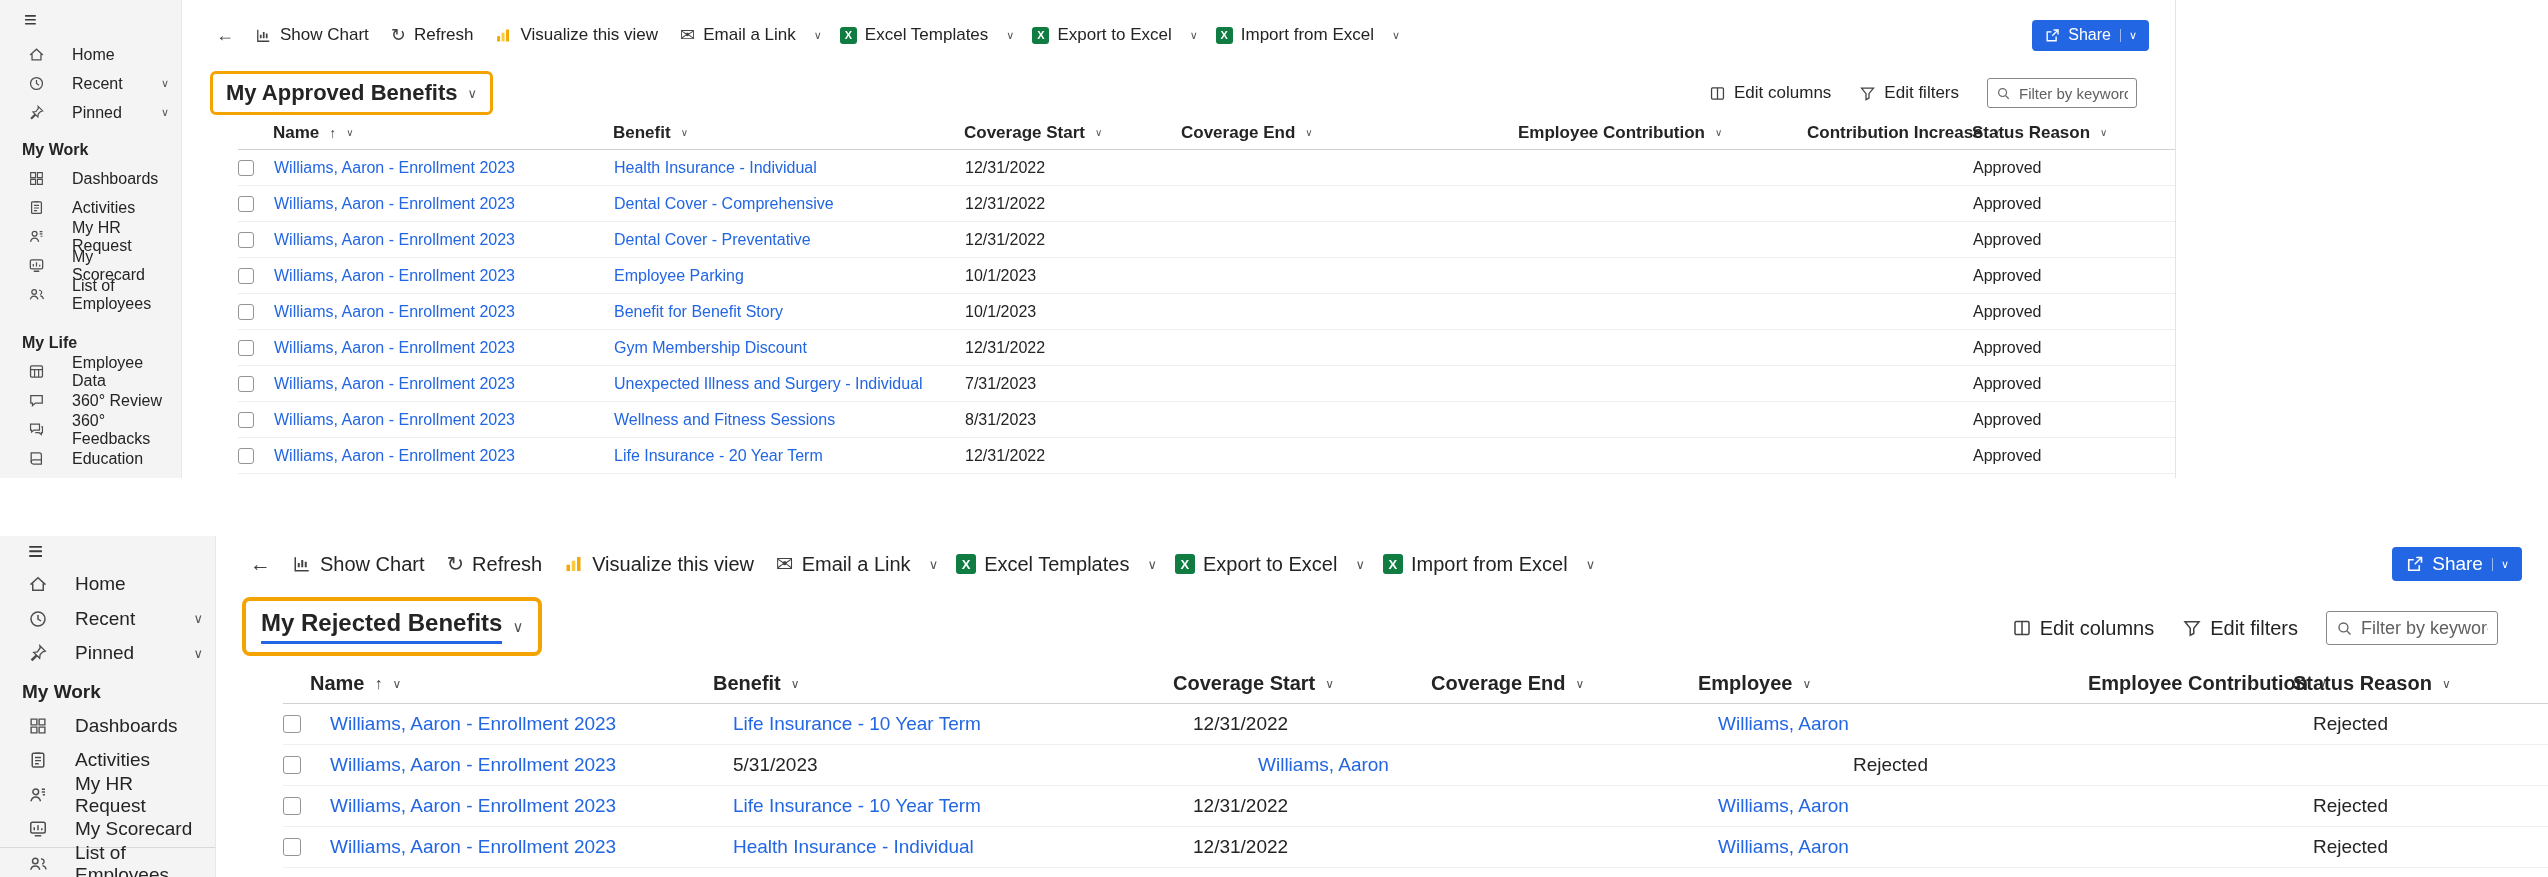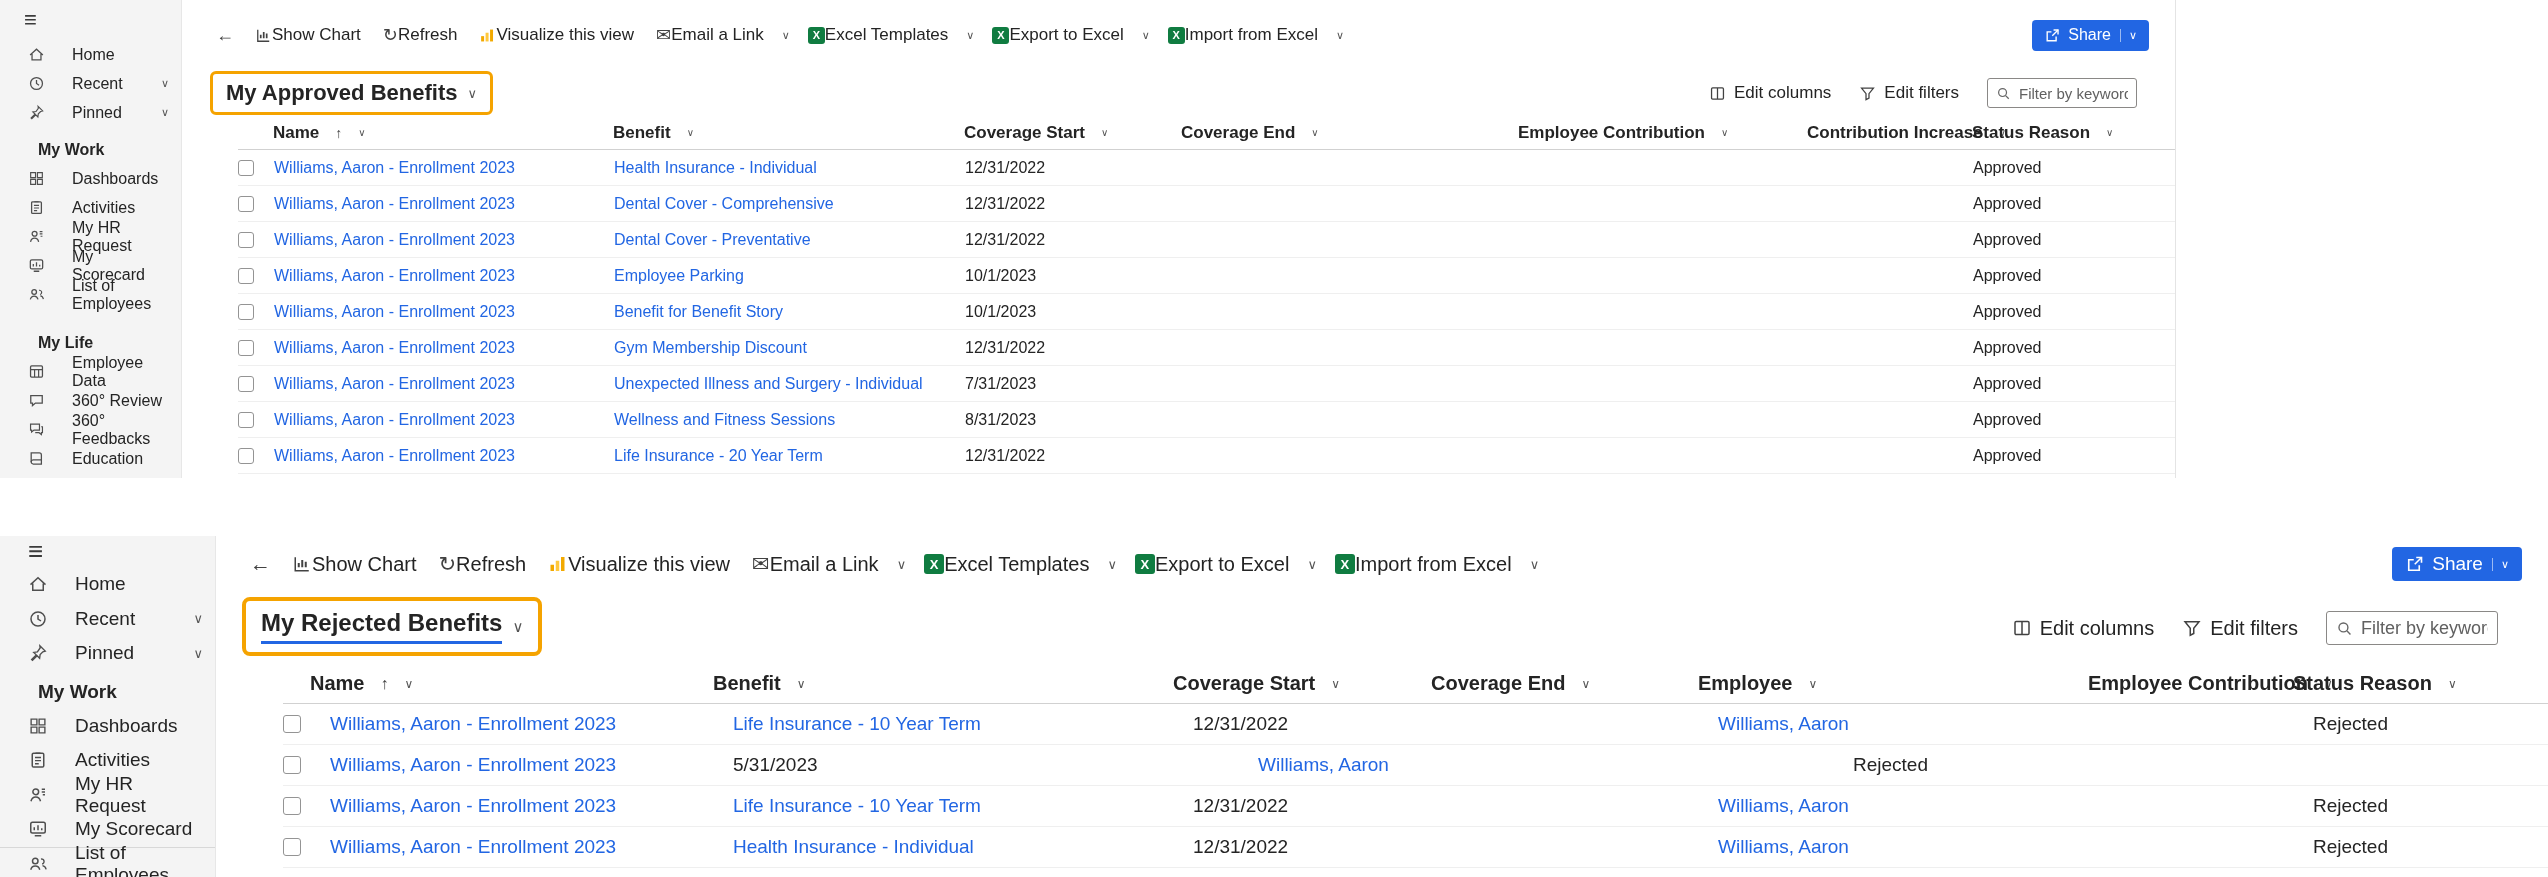--- a/index.html
+++ b/index.html
@@ -16,42 +16,42 @@
   
   .sidebar { flex:none; background:#f4f4f4; border-right:1px solid #e7e7e7; display:flex; flex-direction:column; overflow:hidden; }
   .p1 .sidebar { width:182px; }
   .p2 .sidebar { width:216px; }
   .burger { display:flex; align-items:center; color:#3b3b3b; }
   .p1 .burger { height:40px; padding-left:24px; font-size:22px; }
   .p2 .burger { height:36px; padding-left:28px; font-size:26px; }
   .nav-item { display:flex; align-items:center; gap:27px; padding:0 12px 0 28px; color:#242424; cursor:pointer; flex:none; }
   .p1 .nav-item { height:29px; font-size:16px; }
   .p2 .nav-item { height:34.5px; font-size:19px; }
-  .nav-group { font-weight:700; padding-left:38px; display:flex; align-items:center; flex:none; }
+  .nav-group { font-weight:700; padding-left:22px; display:flex; align-items:center; flex:none; }
   .p1 .nav-group { height:29px; font-size:16px; }
   .p2 .nav-group { height:34px; font-size:19px; }
   .gap-sm { margin-top:8px; }
   .p1 .gap-lg { margin-top:19px; }
   .p2 .gap-sm { margin-top:4px; }
   .nav-chev { margin-left:auto; color:#555; }
   .p1 .nav-chev { font-size:11px; }
   .p2 .nav-chev { font-size:13px; }
   .nic { flex:none; color:#4f4f4f; }
   .p1 .nic { width:17px; height:17px; }
   .p2 .nic { width:20px; height:20px; }
   .sep-top { border-top:1px solid #d8d8d8; }
 
   
   .main { flex:1; display:flex; flex-direction:column; min-width:0; }
 
   .cmdbar { display:flex; align-items:center; flex:none; padding:0 26px 0 24px; }
   .p1 .cmdbar { height:70px; }
   .p2 .cmdbar { height:56px; }
   .icon-btn { padding:0 10px; }
-  .cmd-btn { padding:0 11px; white-space:nowrap; font-size:var(--fs); }
+  .cmd-btn { gap:8px; padding:0 11px; white-space:nowrap; font-size:var(--fs); }
   .cmd-chev { color:#555; padding:0 7px; cursor:pointer; }
   .p1 .cmd-chev { font-size:11px; }
   .p2 .cmd-chev { font-size:13px; }
   .txt-ic { color:#424242; }
   .p1 .txt-ic { font-size:18px; }
   .p2 .txt-ic { font-size:21px; }
   .cic { color:#424242; flex:none; }
   .p1 .cic { width:17px; height:17px; }
   .p2 .cic { width:20px; height:20px; }
   .xl { background:#107C41; color:#fff; border-radius:3px; display:inline-flex; align-items:center; justify-content:center; font-weight:700; flex:none; }
@@ -87,21 +87,21 @@
   .p1 .sic { width:15px; height:15px; }
   .p2 .sic { width:17px; height:17px; }
 
   
   .grid { flex:1; display:flex; flex-direction:column; min-width:0; }
   .p1 .grid { padding-left:56px; }
   .p2 .grid { padding-left:67px; }
   .grid-head { display:flex; align-items:center; border-bottom:1px solid #d1d1d1; flex:none; }
   .p1 .grid-head { height:34px; }
   .p2 .grid-head { height:40px; }
-  .hcell { display:flex; align-items:center; gap:16px; font-weight:700; font-size:var(--fs); white-space:nowrap; flex:none; cursor:pointer; }
+  .hcell { display:flex; align-items:center; gap:10px; font-weight:700; font-size:var(--fs); white-space:nowrap; flex:none; cursor:pointer; }
   .sort { font-weight:400; color:#424242; }
   .p1 .sort { font-size:14px; }
   .p2 .sort { font-size:16px; }
   .hchev { color:#555; font-weight:400; }
   .p1 .hchev { font-size:10px; }
   .p2 .hchev { font-size:12px; }
   .row { display:flex; align-items:center; border-bottom:1px solid #efefef; flex:none; }
   .p1 .row { height:36px; }
   .p2 .row { height:41px; }
   .cell { font-size:var(--fs-sm); color:#242424; white-space:nowrap; overflow:hidden; flex:none; padding-right:10px; }

